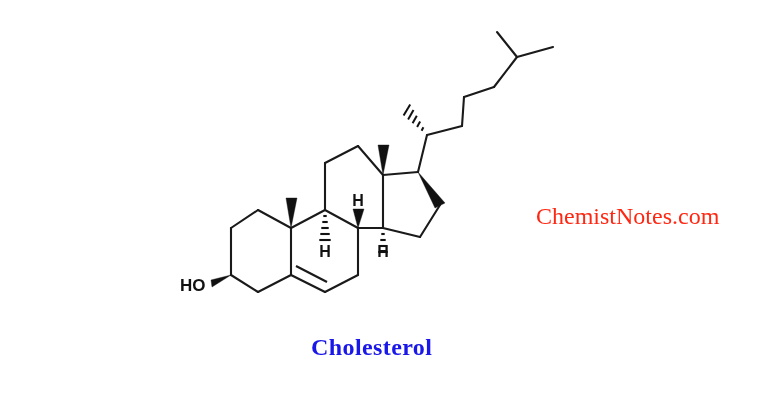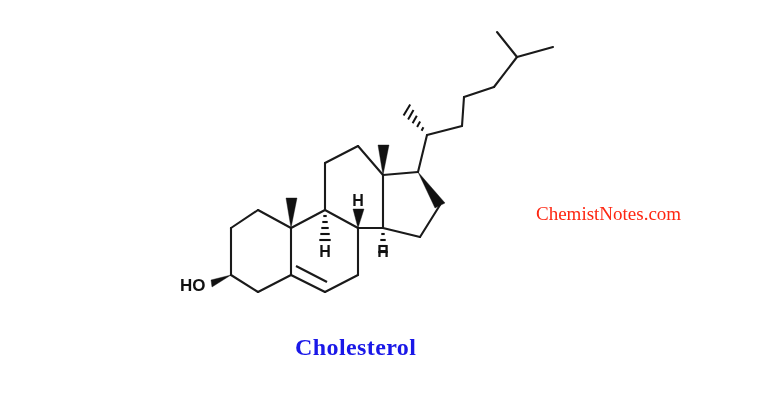--- a/index.html
+++ b/index.html
@@ -63,21 +63,21 @@
     font-family: "Liberation Sans", sans-serif;
     font-weight: 700;
     fill: #111111;
     font-size: 16px;
     text-anchor: middle;
   }
   .watermark-text {
     position: absolute;
     color: #fe2712;
     font-family: "Liberation Serif", serif;
-    font-size: 19px;
+    font-size: 24px;
     font-weight: 400;
     white-space: nowrap;
     letter-spacing: 0px;
   }
   .caption-text {
     position: absolute;
     color: #1a18e8;
     font-family: "Liberation Serif", serif;
     font-size: 24px;
     font-weight: 700;
@@ -175,15 +175,15 @@
     </g>
 
     <text class="atom-label" x="180" y="291">HO</text>
     <text class="h-label" x="325" y="257">H</text>
     <text class="h-label" x="358" y="206">H</text>
     <text class="h-label" x="383" y="257">H</text>
   </svg>
 
   <div class="watermark-text" style="left:536px; top:203px;">ChemistNotes.com</div>
 
-  <div class="caption-text" style="left:295px; top:334px;">Cholesterol</div>
+  <div class="caption-text" style="left:311px; top:334px;">Cholesterol</div>
 
 </div>
 
 </body></html>

